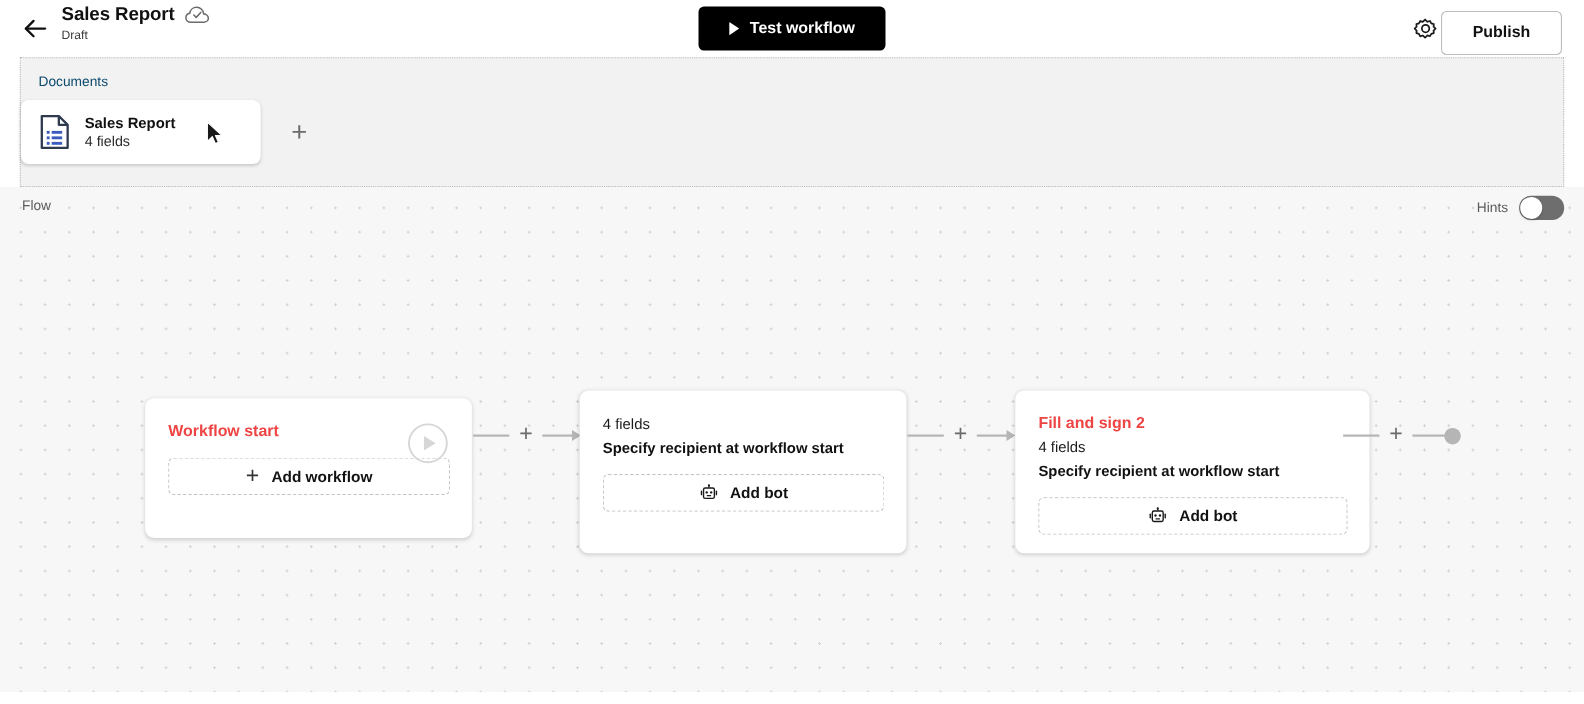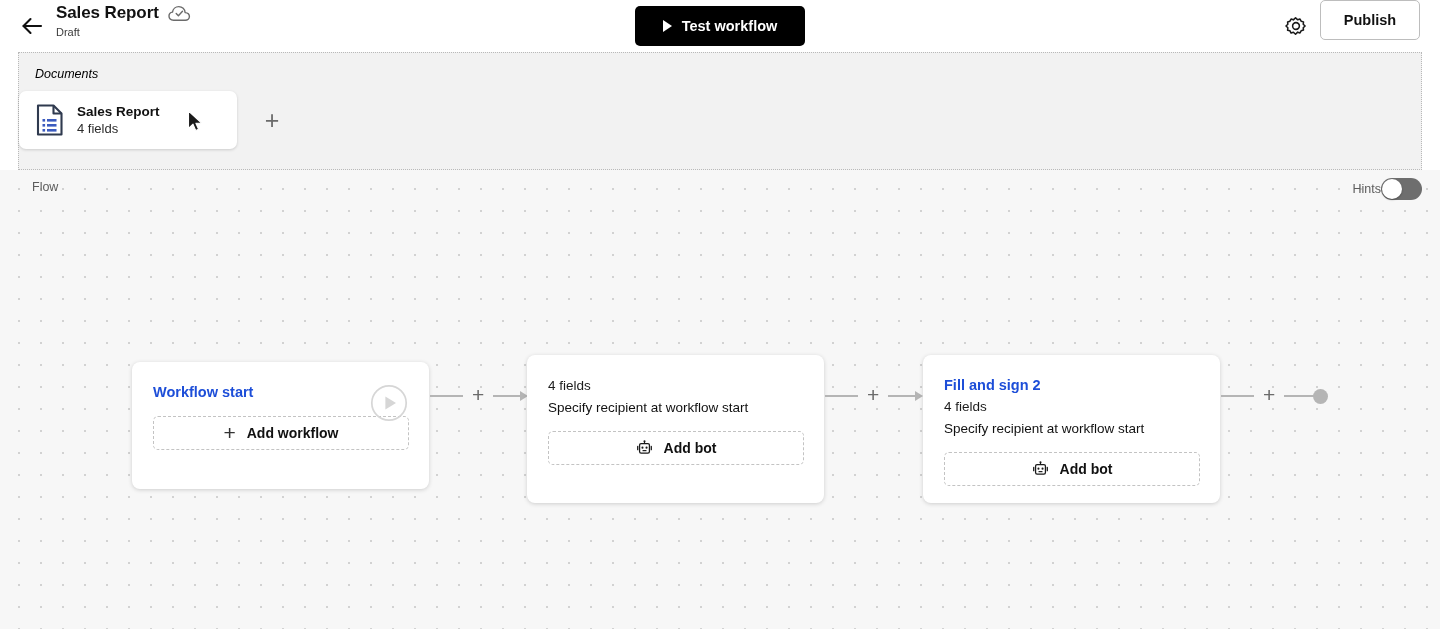--- a/index.html
+++ b/index.html
@@ -59,22 +59,22 @@
   }
   .gear-btn {
     position: absolute;
     right: 130px; top: 12px;
     width: 28px; height: 28px;
     display: flex; align-items: center; justify-content: center;
     cursor: pointer;
   }
   .publish-btn {
     position: absolute;
-    right: 20px; top: 0;
-    width: 100px; height: 40px;
+    right: 20px; top: 10px;
+    width: 110px; height: 40px;
     background: #ffffff;
     border: 1px solid #bdbdbd;
     border-radius: 5px;
     font-family: "Liberation Sans", sans-serif;
     font-size: 14.5px; font-weight: bold; color: #111111;
     cursor: pointer;
   }
 
   
   .documents-panel {
@@ -83,21 +83,21 @@
     margin: 0 18px;
     background: #f2f2f2;
     border-top: 1px dotted #b9b9b9;
     border-bottom: 1px dotted #b9b9b9;
     border-left: 1px dotted #b9b9b9;
     border-right: 1px dotted #b9b9b9;
   }
   .documents-label {
     position: absolute;
     left: 16px; top: 14px;
-    font-size: 12.5px; color: #000000; font-style: italic;
+    font-size: 12.5px; color: #0c4a6e;
   }
   .doc-card {
     position: absolute;
     left: 0px; top: 38px;
     width: 218px; height: 58px;
     background: #ffffff;
     border-radius: 7px;
     box-shadow: 0 1px 3px rgba(0,0,0,0.16);
     display: flex; align-items: center;
     padding-left: 17px;
@@ -127,26 +127,26 @@
     position: relative;
     height: 459px;
     background-color: #f7f7f7;
     background-image: radial-gradient(#d2d2d2 1.1px, transparent 1.1px);
     background-size: 22px 22px;
     background-position: 8px 8px;
   }
   .flow-label {
     position: absolute;
     left: 20px; top: 10px;
-    font-size: 12.5px; color: #5c5c5c; margin-left: 12px;
+    font-size: 12.5px; color: #5c5c5c;
   }
   .hints-wrap {
     position: absolute;
     right: 18px; top: 8px;
-    display: flex; align-items: center; 
+    display: flex; align-items: center; gap: 10px;
   }
   .hints-label { font-size: 12.5px; color: #5c5c5c; }
   .toggle {
     width: 41px; height: 22px;
     background: #6e6e6e;
     border-radius: 11px;
     position: relative;
     cursor: pointer;
   }
   .toggle .knob {
@@ -160,28 +160,28 @@
 
   
   .node {
     position: absolute;
     background: #ffffff;
     border-radius: 8px;
     box-shadow: 0 1px 4px rgba(0,0,0,0.17);
     padding: 20px 20px 20px 21px;
   }
   .node-title {
-    font-size: 14.5px; font-weight: bold; color: #1d4ed8;
+    font-size: 14.5px; font-weight: bold; color: #ef4444;
     line-height: 1.45;
   }
   .node-sub {
     font-size: 13.5px; color: #1c1c1c;
     line-height: 1.6;
   }
-  .node-sub.bold { font-weight: normal; color: #111111; }
+  .node-sub.bold { font-weight: bold; color: #111111; }
   .dashed-btn {
     margin-top: 13px;
     height: 34px;
     border: 1px dashed #c3c3c3;
     border-radius: 5px;
     background: transparent;
     display: flex; align-items: center; justify-content: center;
     gap: 11px;
     font-family: "Liberation Sans", sans-serif;
     font-size: 14px; font-weight: bold; color: #111111;
@@ -338,21 +338,21 @@
     </button>
   </div>
 
   <div class="connector" style="left:825px; top:216px;">
     <div class="conn-line" style="width:33px;"></div>
     <span class="conn-plus">+</span>
     <div class="conn-line" style="width:28px;"></div>
     <span class="conn-arrow"></span>
   </div>
 
-  <div class="node" style="left:923px; top:185px; width:297px; height:148px;">
+  <div class="node" style="left:923px; top:185px; width:322px; height:148px;">
     <div class="node-title">Fill and sign 2</div>
     <div class="node-sub">4 fields</div>
     <div class="node-sub bold">Specify recipient at workflow start</div>
     <button class="dashed-btn">
       <svg width="17" height="17" viewBox="0 0 20 20">
         <line x1="10" y1="1.2" x2="10" y2="4" stroke="#1a1a1a" stroke-width="1.4"></line>
         <circle cx="10" cy="1.4" r="1.2" fill="#1a1a1a"></circle>
         <rect x="4.2" y="4.2" width="11.6" height="11.2" rx="1.8" fill="none" stroke="#1a1a1a" stroke-width="1.5"></rect>
         <circle cx="7.6" cy="9" r="1.25" fill="#1a1a1a"></circle>
         <circle cx="12.4" cy="9" r="1.25" fill="#1a1a1a"></circle>

